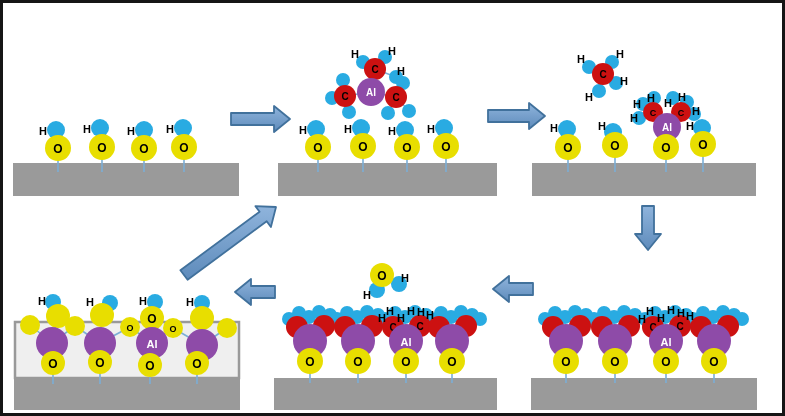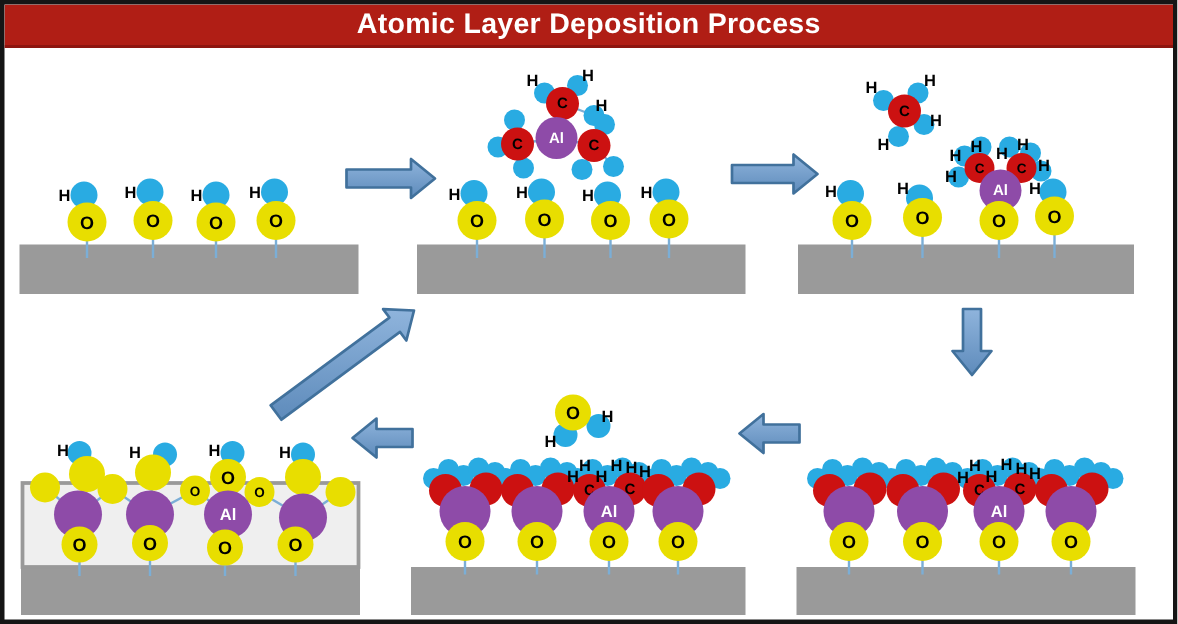--- a/index.html
+++ b/index.html
@@ -13,23 +13,20 @@
     border-bottom:2px solid #8e150f;
   }
   .title-text { font-size:19px; font-weight:bold; letter-spacing:0.2px; }
   svg.diagram { position:absolute; left:0; top:0; width:779px; height:410px; display:block; }
   svg text { font-family:"Liberation Sans", sans-serif; }
 </style>
 </head>
 <body>
 
 <div class="frame" style="border-color: rgb(21, 21, 21);">
-  <div class="titlebar" style="background: rgb(176, 30, 21);">
-    <span class="title-text" style="color: rgb(255, 255, 255);">Atomic Layer Deposition Process</span>
-  </div>
   <svg class="diagram" id="diagram" viewBox="3 3 779 410" preserveAspectRatio="none">
       <defs>
         <linearGradient id="agrad" x1="0" y1="0" x2="0" y2="1">
           <stop offset="0" stop-color="#8FB4DC"></stop>
           <stop offset="1" stop-color="#5E8BBB"></stop>
         </linearGradient>
       </defs>
       <rect x="13" y="163" width="226" height="33" fill="#9A9A9A"></rect>
       <rect x="278" y="163" width="219" height="33" fill="#9A9A9A"></rect>
       <rect x="532" y="163" width="224" height="33" fill="#9A9A9A"></rect>

